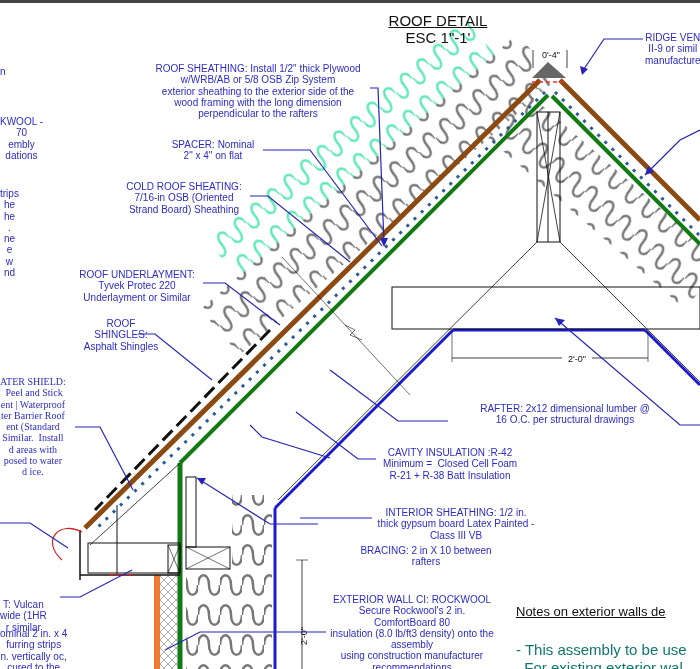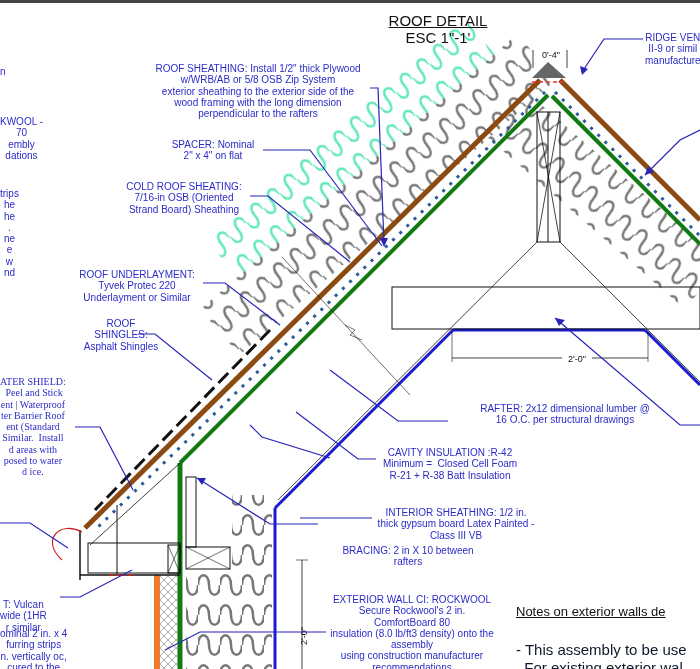--- a/index.html
+++ b/index.html
@@ -3,21 +3,21 @@
 <meta charset="utf-8">
 <style>
   html, body { margin:0; padding:0; background:#ffffff; }
   body { width:700px; height:669px; position:relative; overflow:hidden; font-family:"Liberation Sans", sans-serif; }
   .topline { position:absolute; left:0; top:0; width:700px; height:3px; background:#444; }
   .lbl { position:absolute; color:#2b2bc9; font-size:10px; line-height:11.3px; text-align:center; white-space:pre; }
   .lbl.left { text-align:center; }
   .title { position:absolute; left:378px; top:12px; width:120px; text-align:center; font-size:15px; line-height:17px; color:#111; }
   .title .t1 { text-decoration:underline; display:block; }
   .notes-title { position:absolute; left:516px; top:604px; font-size:13px; color:#111; text-decoration:underline; white-space:nowrap; }
-  .notes-line { position:absolute; left:516px; top:641px; font-size:15px; color:#0f172a; white-space:pre; line-height:18px; }
+  .notes-line { position:absolute; left:516px; top:641px; font-size:15px; color:#0f766e; white-space:pre; line-height:18px; }
   svg.draw { position:absolute; left:0; top:0; }
 </style>
 </head>
 <body>
 
 <div class="topline"></div>
 
 <svg class="draw" width="700" height="669" viewBox="0 0 700 669">
   <defs>
     <pattern id="batt" patternUnits="userSpaceOnUse" width="22" height="30">
@@ -162,21 +162,21 @@
 II-9 or simil
 manufacture</div>
 <div class="lbl" style="left:450px;top:403px;width:230px;">RAFTER: 2x12 dimensional lumber @
 16 O.C. per structural drawings</div>
 <div class="lbl" style="left:370px;top:447px;width:160px;">CAVITY INSULATION :R-42
 Minimum =  Closed Cell Foam
 R-21 + R-38 Batt Insulation</div>
 <div class="lbl" style="left:368px;top:507px;width:176px;">INTERIOR SHEATHING: 1/2 in.
 thick gypsum board Latex Painted -
 Class III VB</div>
-<div class="lbl" style="left:332px;top:545px;width:152px;">BRACING: 2 in X 10 between
+<div class="lbl" style="left:350px;top:545px;width:152px;">BRACING: 2 in X 10 between
 rafters</div>
 <div class="lbl" style="left:322px;top:594px;width:180px;">EXTERIOR WALL CI: ROCKWOOL
 Secure Rockwool's 2 in.
 ComfortBoard 80
 insulation (8.0 lb/ft3 density) onto the
 assembly
 using construction manufacturer
 recommendations</div>
 
 <div class="lbl left" style="left:0;top:66px;">n</div>

